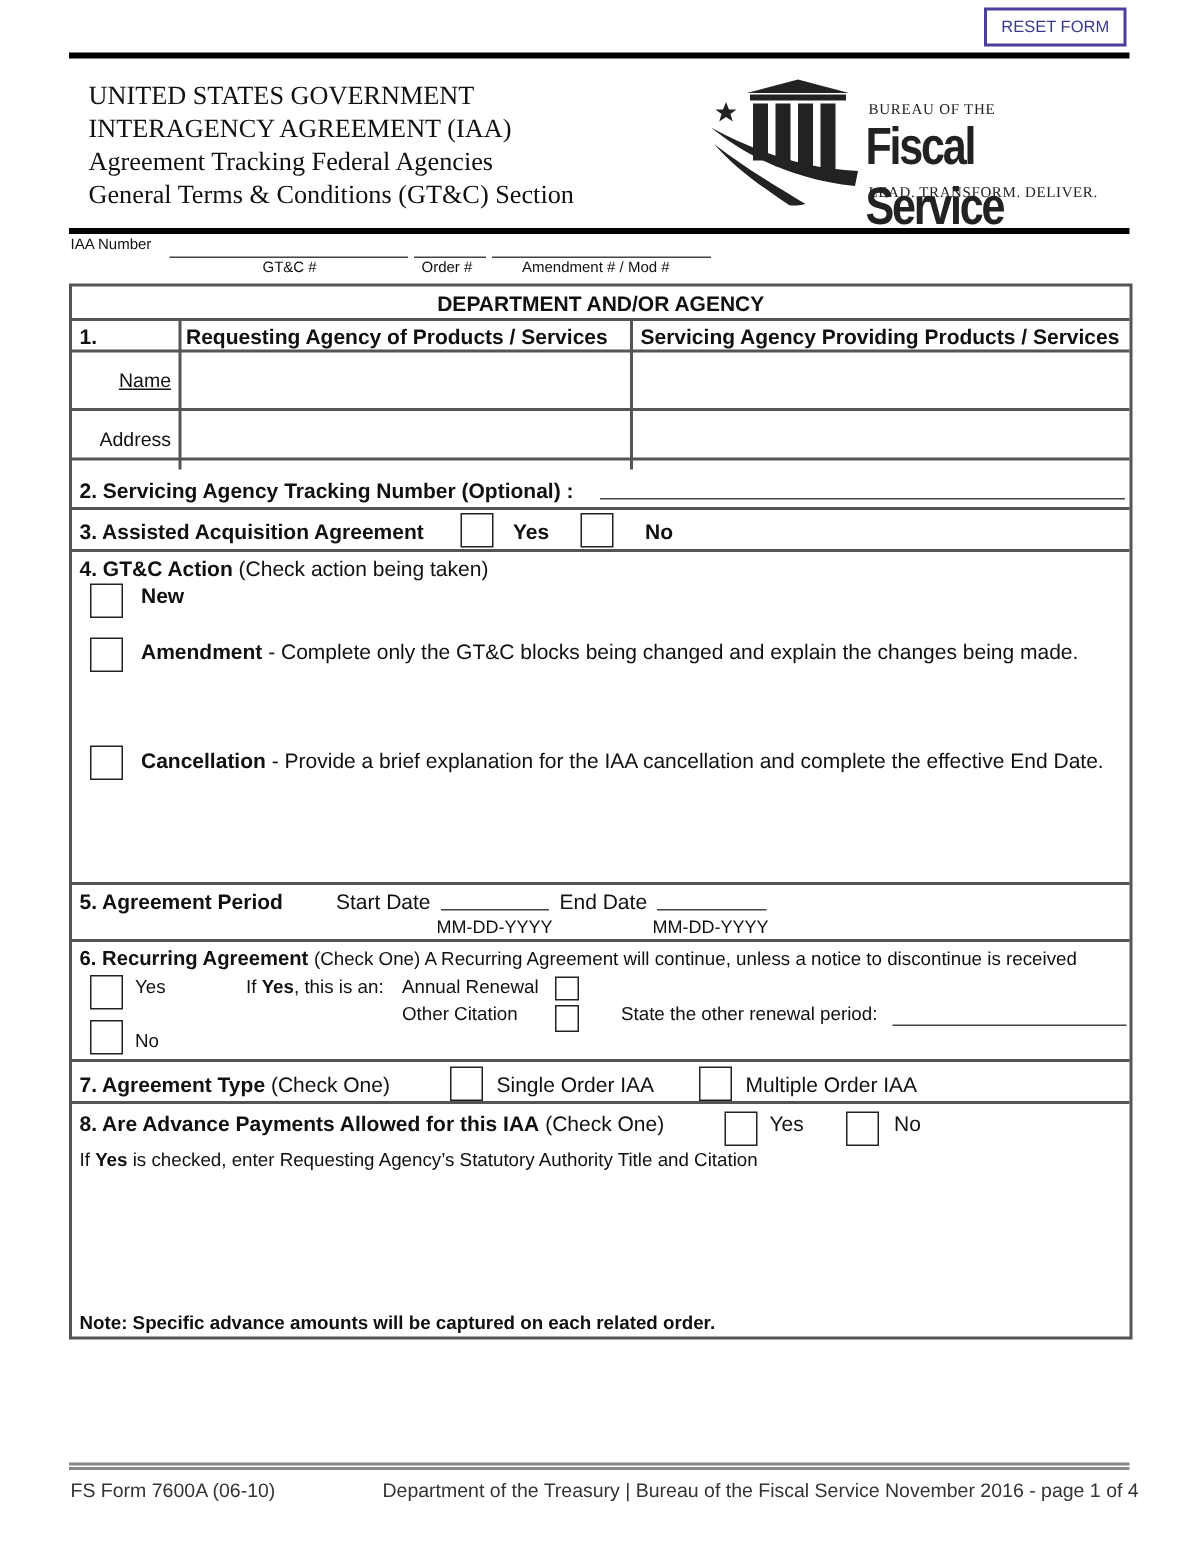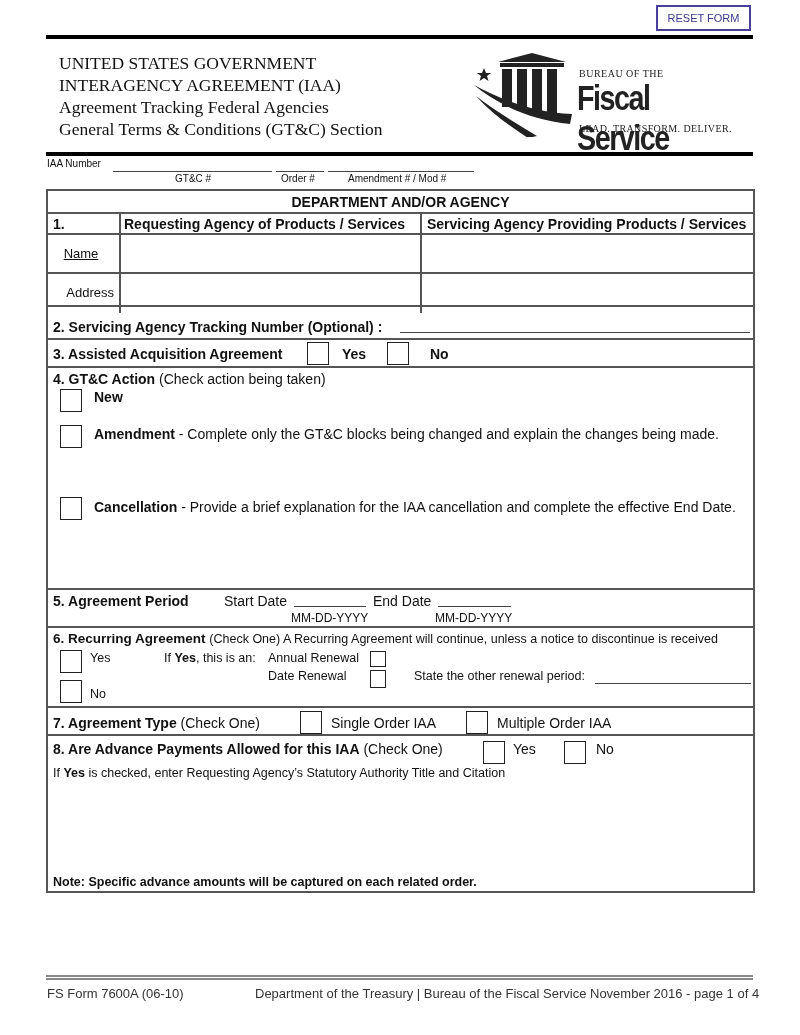--- a/index.html
+++ b/index.html
@@ -77,21 +77,21 @@
     <div class="cell-text b" style="left:0;width:705px;text-align:center;top:3px;">DEPARTMENT AND/OR AGENCY</div>
   </div>
 
   <div class="row" style="top:23px;height:21px;">
     <div class="cell-text b" style="left:5px;top:2px;">1.</div>
     <div class="cell-text b" style="left:76px;top:2px;">Requesting Agency of Products / Services</div>
     <div class="cell-text b" style="left:379px;top:2px;">Servicing Agency Providing Products / Services</div>
   </div>
 
   <div class="row" style="top:44px;height:39px;">
-    <div class="cell-text" style="left:0;width:66px;text-align:center;top:11px;font-size:13px;text-decoration:underline;">Name</div>
+    <div class="cell-text" style="left:0;width:66px;text-align:right;top:11px;font-size:13px;text-decoration:underline;">Name</div>
     <div class="field" style="left:73px;top:0;width:299px;height:37px;"></div>
     <div class="field" style="left:374px;top:0;width:331px;height:37px;"></div>
   </div>
 
   <div class="row" style="top:83px;height:33px;">
     <div class="cell-text" style="left:0;width:66px;text-align:right;top:11px;font-size:13px;">Address</div>
     <div class="field" style="left:73px;top:0;width:299px;height:37px;"></div>
     <div class="field" style="left:374px;top:0;width:331px;height:37px;"></div>
   </div>
 
@@ -145,21 +145,21 @@
       <span class="b">6. Recurring Agreement</span>
       <span style="font-size:12.5px;">(Check One) A Recurring Agreement will continue, unless a notice to discontinue is received</span>
     </div>
     <div class="cb" style="left:12px;top:22px;"></div>
     <div class="cell-text" style="left:42px;top:23px;font-size:12.5px;">Yes</div>
     <div class="cell-text" style="left:116px;top:23px;font-size:12.5px;">
       <span>If </span><span class="b">Yes</span><span>, this is an:</span>
     </div>
     <div class="cell-text" style="left:220px;top:23px;font-size:12.5px;">Annual Renewal</div>
     <div class="cb" style="left:322px;top:23px;width:16px;height:16px;"></div>
-    <div class="cell-text" style="left:220px;top:41px;font-size:12.5px;">Date Renewal</div>
+    <div class="cell-text" style="left:220px;top:41px;font-size:12.5px;">Other Citation</div>
     <div class="cb" style="left:322px;top:42px;width:16px;height:18px;"></div>
     <div class="cell-text" style="left:366px;top:41px;font-size:12.5px;">State the other renewal period:</div>
     <div class="uline" style="left:547px;top:55px;width:156px;"></div>
     <div class="cb" style="left:12px;top:52px;"></div>
     <div class="cell-text" style="left:42px;top:59px;font-size:12.5px;">No</div>
   </div>
 
   <div class="row" style="top:517px;height:28px;">
     <div class="cell-text" style="left:5px;top:7px;">
       <span class="b">7. Agreement Type</span>

